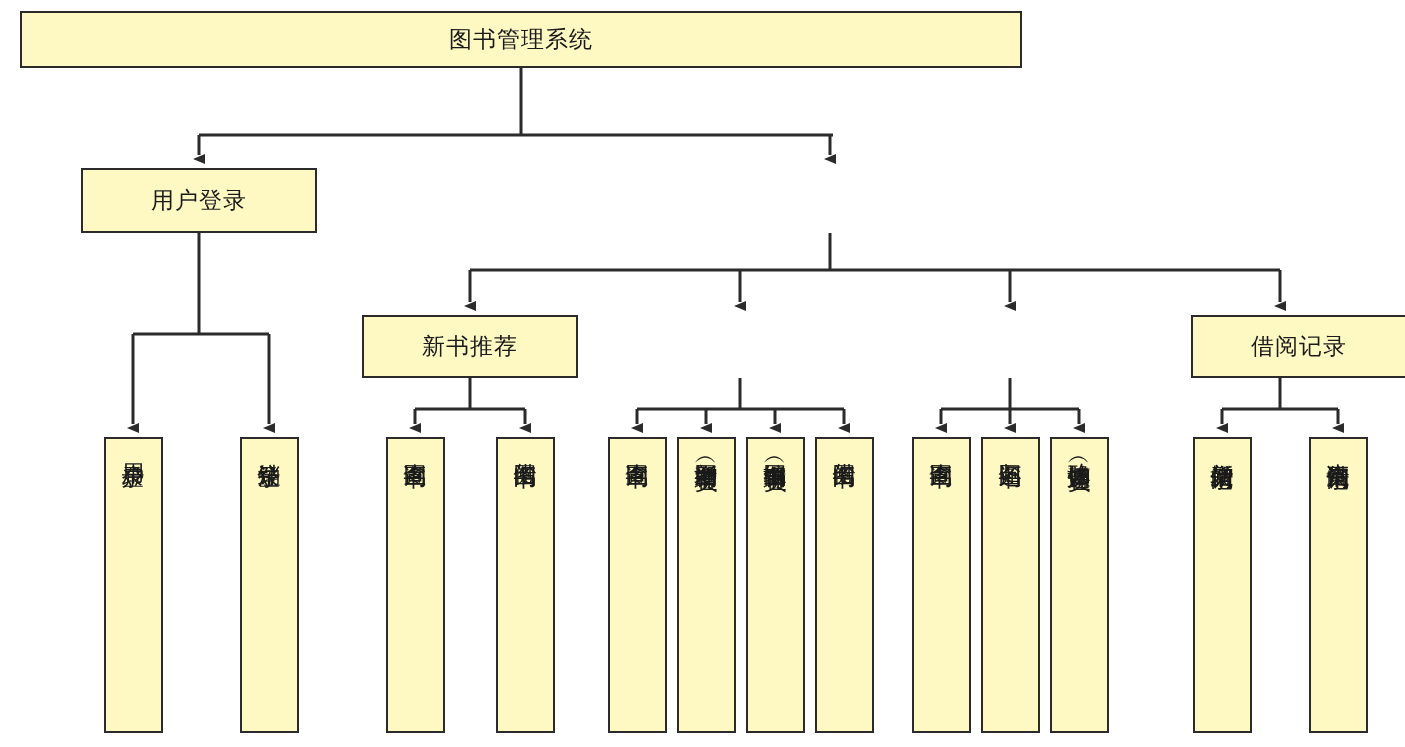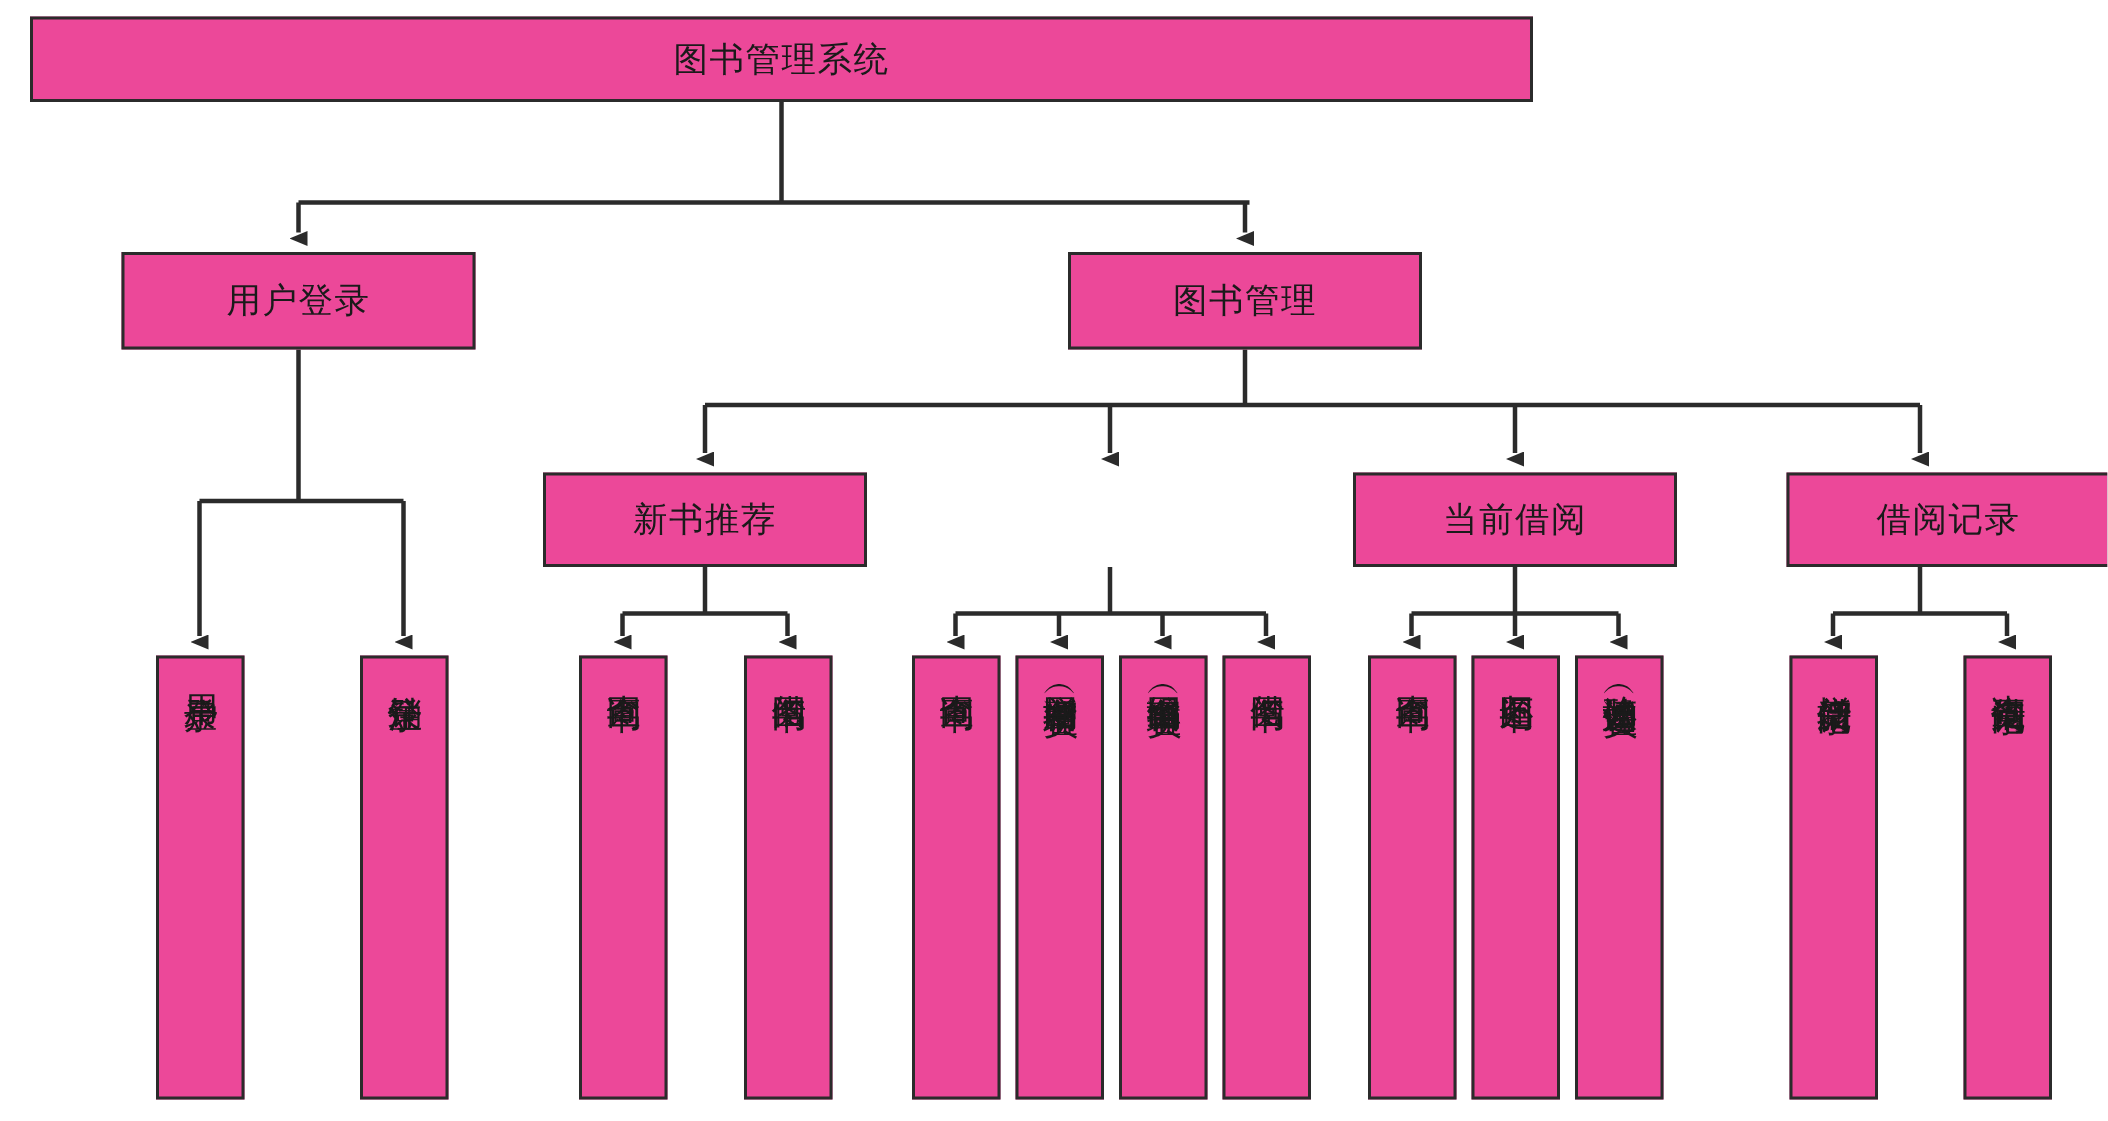--- a/index.html
+++ b/index.html
@@ -20,21 +20,21 @@
   #wires {
     position: absolute;
     left: 0;
     top: 0;
     width: 1405px;
     height: 747px;
   }
   .node {
     position: absolute;
     box-sizing: border-box;
-    background: #ec4899;
+    background: #fef9c3;
     border: 2.5px solid #2b2b2b;
     display: flex;
     align-items: center;
     justify-content: center;
     color: #1a1a1a;
   }
   .node.horiz {
     font-size: 23px;
     letter-spacing: 1px;
   }
@@ -118,29 +118,23 @@
     </g>
   </svg>
 
   <div class="node horiz" style="left:20px; top:11px; width:1002px; height:57px;">
     <span>图书管理系统</span>
   </div>
 
   <div class="node horiz" style="left:81px; top:168px; width:236px; height:65px;">
     <span>用户登录</span>
   </div>
-  <div class="node horiz" style="left:712px; top:168px; width:236px; height:65px;">
-    <span>图书管理</span>
-  </div>
 
   <div class="node horiz" style="left:362px; top:315px; width:216px; height:63px;">
     <span>新书推荐</span>
-  </div>
-  <div class="node horiz" style="left:902px; top:315px; width:216px; height:63px;">
-    <span>当前借阅</span>
   </div>
   <div class="node horiz" style="left:1172px; top:315px; width:216px; height:63px;margin-left:19px;">
     <span>借阅记录</span>
   </div>
 
   <div class="node vert" style="left:104px; top:437px; width:59px; height:296px;">
     <span class="vtext">用户登录</span>
   </div>
   <div class="node vert" style="left:240px; top:437px; width:59px; height:296px;">
     <span class="vtext">注销登录</span>

